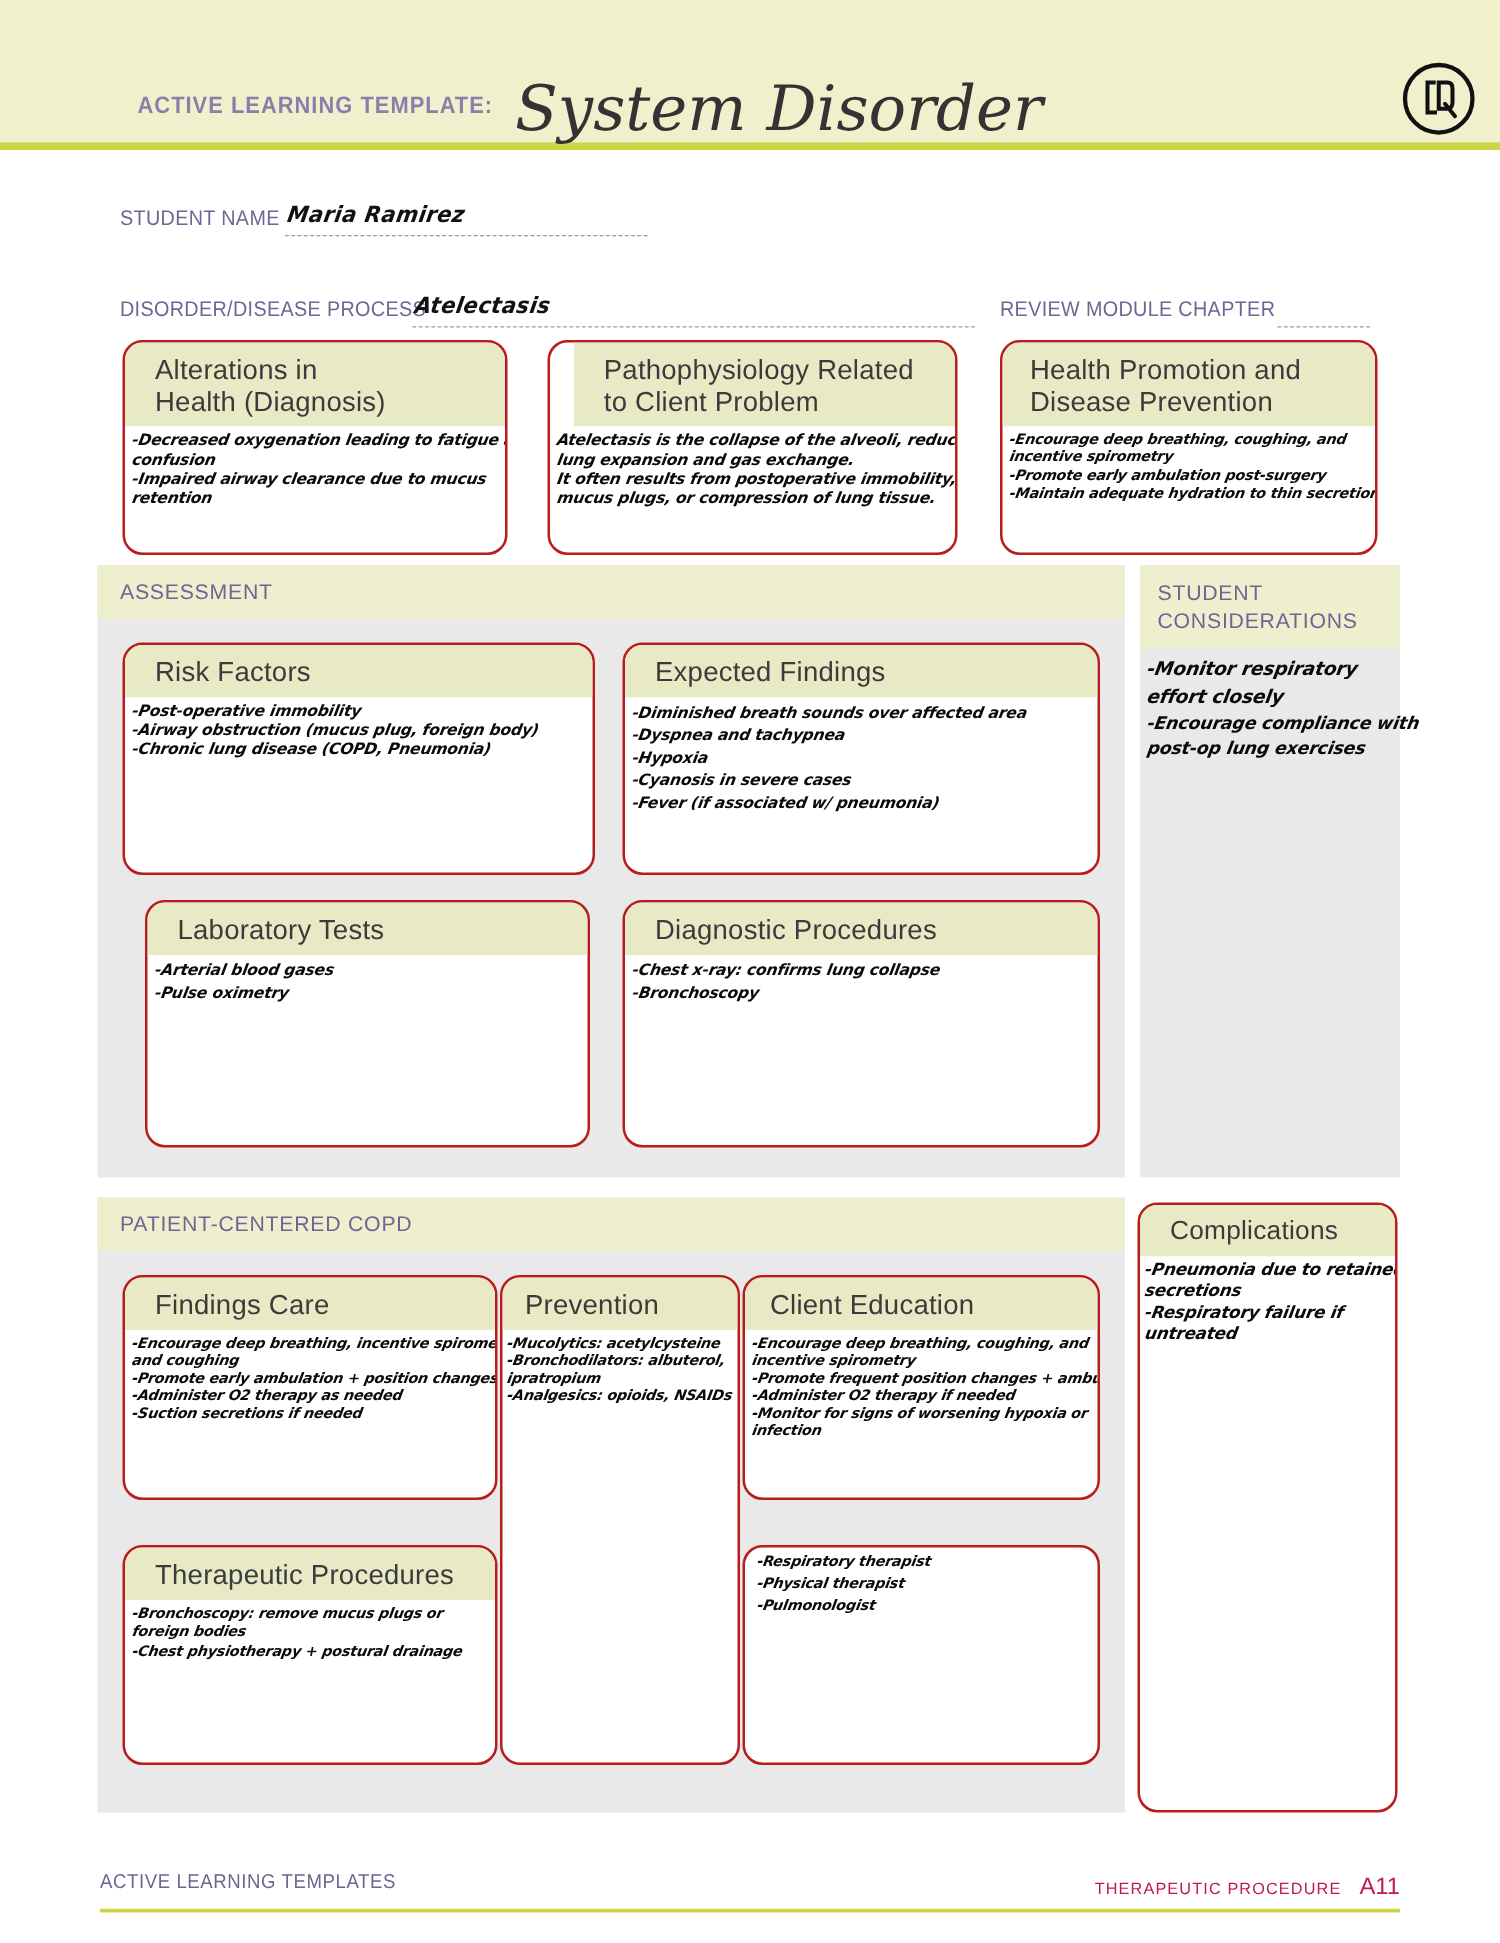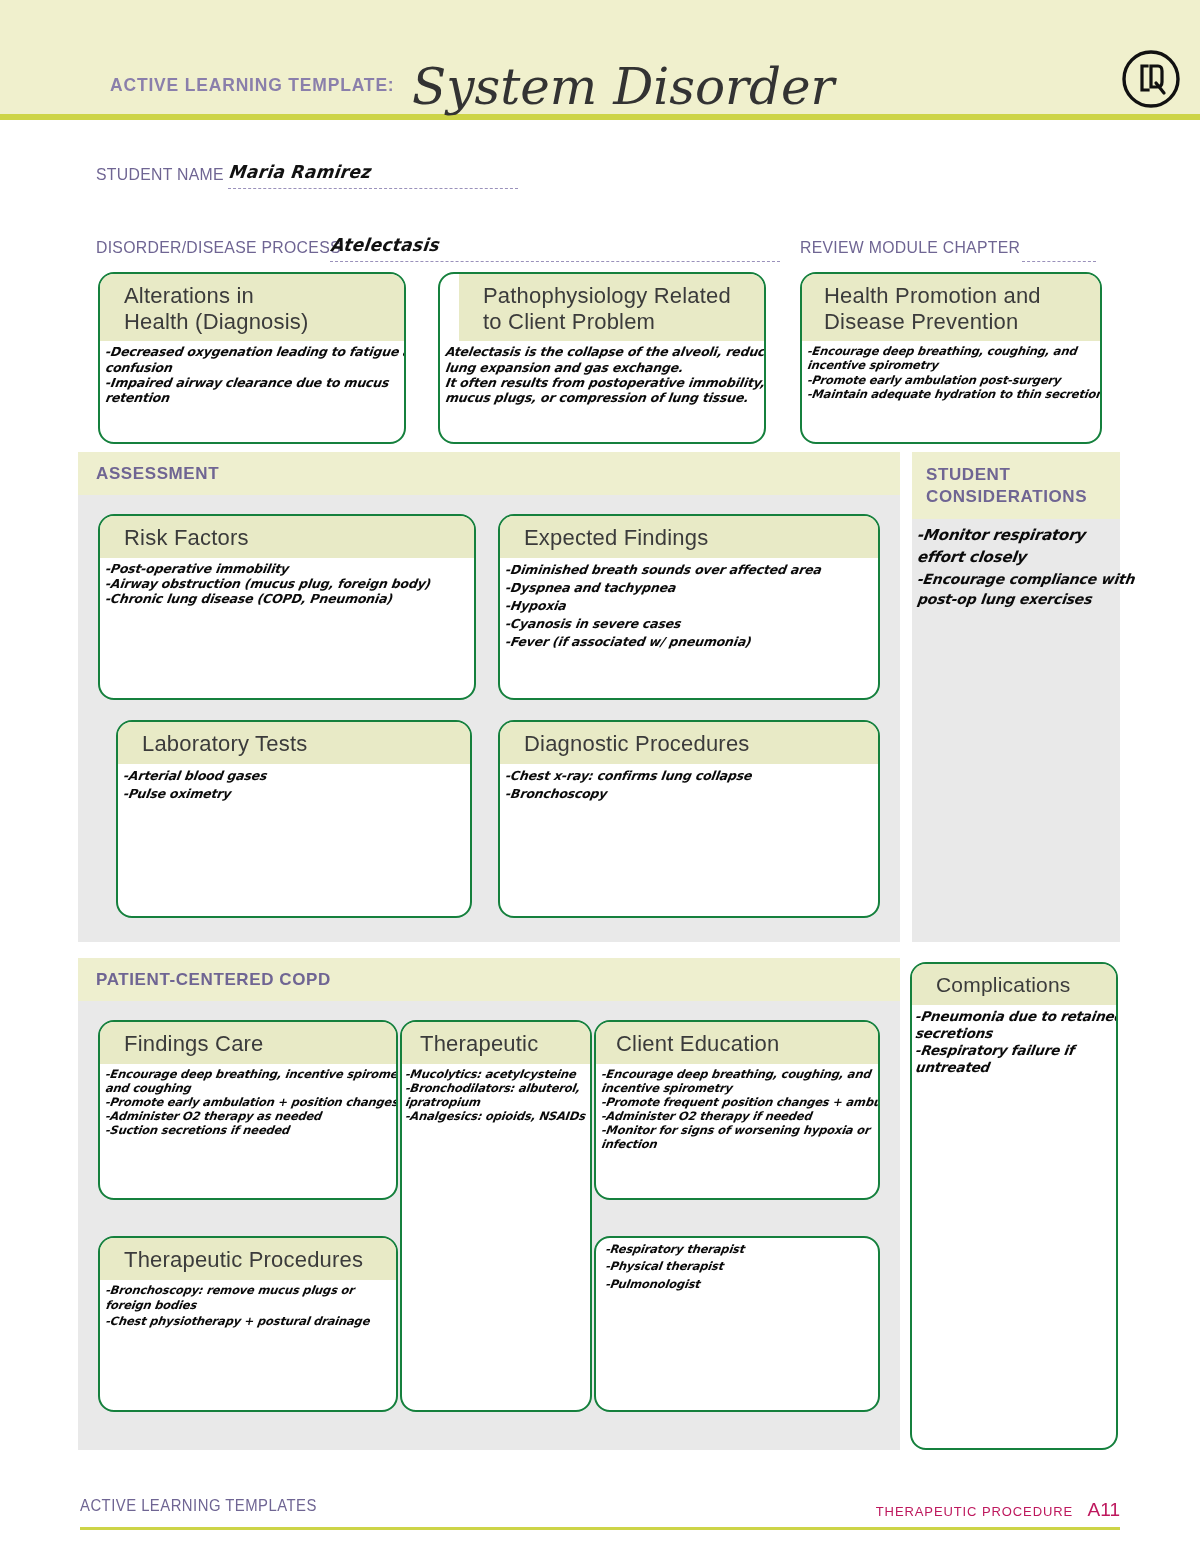--- a/index.html
+++ b/index.html
@@ -99,21 +99,21 @@
   
   .top-cards {
     position: absolute;
     left: 0; top: 272px;
     width: 1200px;
     height: 172px;
   }
   .card {
     position: absolute;
     background: #ffffff;
-    border: 2px solid #15803d;
+    border: 2px solid #b91c1c;
     border-radius: 16px;
     overflow: hidden;
   }
   .card-head {
     background: #e8eac6;
     padding: 9px 14px 7px 24px;
     font-size: 22px;
     color: #3b3b3b;
     line-height: 1.17;
     letter-spacing: 0.2px;
@@ -136,21 +136,21 @@
   .hand-sm { font-size: 11.5px; }
 
   
   .panel {
     position: absolute;
     background: #e9e9e9;
   }
   .panel-head {
     background: #eeefcf;
     color: #6f6593;
-    font-weight: bold;
+    font-weight: normal;
     font-size: 17px;
     letter-spacing: 0.6px;
     padding: 12px 0 11px 18px;
   }
   .panel-head.two-line { line-height: 1.3; }
 
   .footer {
     position: absolute;
     left: 80px;
     bottom: 24px;
@@ -316,21 +316,21 @@
     <div class="card-body">
       <div class="hand-line hand-sm">-Encourage deep breathing, incentive spirometry,</div>
       <div class="hand-line hand-sm">and coughing</div>
       <div class="hand-line hand-sm">-Promote early ambulation + position changes</div>
       <div class="hand-line hand-sm">-Administer O2 therapy as needed</div>
       <div class="hand-line hand-sm">-Suction secretions if needed</div>
     </div>
   </div>
 
   <div class="card" style="left:322px; top:62px; width:192px; height:392px;">
-    <div class="card-head" style="padding-left:18px;">Therapeutic</div>
+    <div class="card-head" style="padding-left:18px;">Prevention</div>
     <div class="card-body" style="padding-left:4px;">
       <div class="hand-line hand-sm">-Mucolytics: acetylcysteine</div>
       <div class="hand-line hand-sm">-Bronchodilators: albuterol,</div>
       <div class="hand-line hand-sm">ipratropium</div>
       <div class="hand-line hand-sm">-Analgesics: opioids, NSAIDs</div>
     </div>
   </div>
 
   <div class="card" style="left:516px; top:62px; width:286px; height:180px;">
     <div class="card-head" style="padding-left:20px;">Client Education</div>

